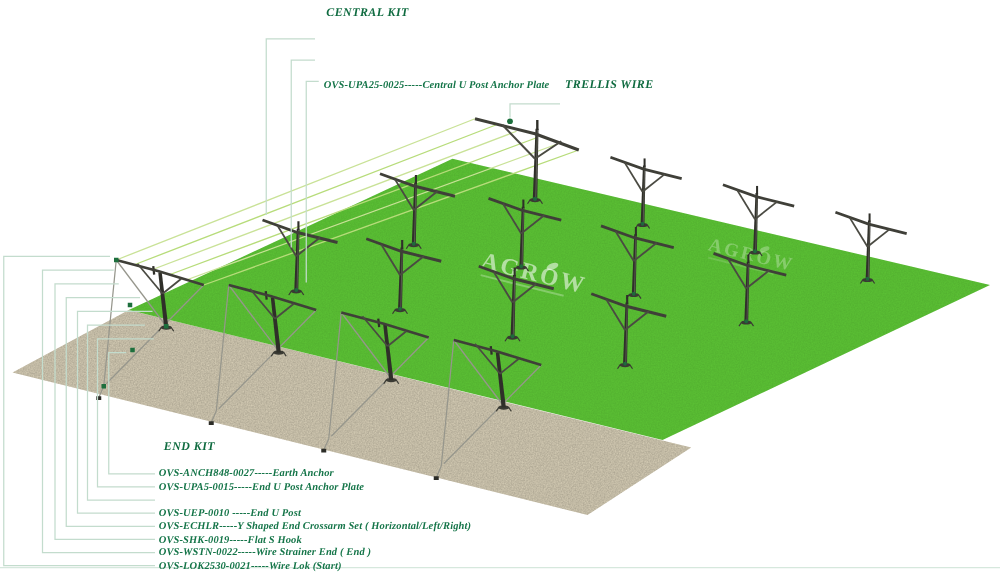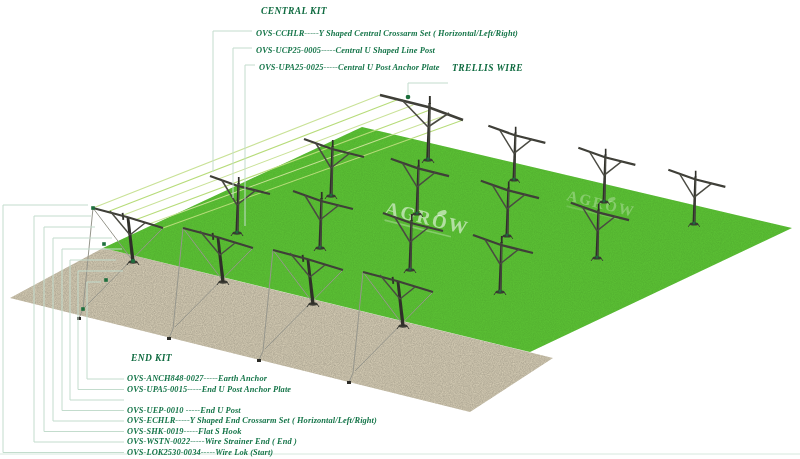--- a/index.html
+++ b/index.html
@@ -277,27 +277,25 @@
         <polyline points="124,410.5 62,410.5 62,249 122,249" fill="none" stroke="#c3dccd" stroke-width="1"></polyline>
         <polyline points="124,421 53,421 53,238 112,238" fill="none" stroke="#c3dccd" stroke-width="1"></polyline>
         <polyline points="124,431.5 44,431.5 44,227 95,227" fill="none" stroke="#c3dccd" stroke-width="1"></polyline>
         <polyline points="124,442 34,442 34,216 91,216" fill="none" stroke="#c3dccd" stroke-width="1"></polyline>
         <polyline points="124,452.5 3,452.5 3,205 88,205" fill="none" stroke="#c3dccd" stroke-width="1"></polyline>
         <line x1="0" y1="454" x2="800" y2="454" stroke="#d6e8dd" stroke-width="1"></line>
       </g>
   </svg>
 
   <div class="lbl kit-heading" style="left:261px;top:6px;">CENTRAL KIT</div>
-  <div class="lbl part-item central-item" style="left:256px;top:25px;">OVS-CCHLR-----Y Shaped Central Crossarm Set ( Horizontal/Left/Right)</div>
-  <div class="lbl part-item central-item" style="left:256px;top:42px;">OVS-UCP25-0005-----Central U Shaped Line Post</div>
   <div class="lbl part-item central-item" style="left:259px;top:59px;">OVS-UPA25-0025-----Central U Post Anchor Plate</div>
 
   <div class="lbl kit-heading" style="left:452px;top:63px;">TRELLIS WIRE</div>
 
   <div class="lbl kit-heading" style="left:131px;top:353px;">END KIT</div>
   <div class="lbl part-item end-item" style="left:127px;top:374px;">OVS-ANCH848-0027-----Earth Anchor</div>
   <div class="lbl part-item end-item" style="left:127px;top:384.5px;">OVS-UPA5-0015-----End U Post Anchor Plate</div>
   <div class="lbl part-item end-item" style="left:127px;top:405.5px;">OVS-UEP-0010 -----End U Post</div>
   <div class="lbl part-item end-item" style="left:127px;top:416px;">OVS-ECHLR-----Y Shaped End Crossarm Set ( Horizontal/Left/Right)</div>
   <div class="lbl part-item end-item" style="left:127px;top:426.5px;">OVS-SHK-0019-----Flat S Hook</div>
   <div class="lbl part-item end-item" style="left:127px;top:437px;">OVS-WSTN-0022-----Wire Strainer End ( End )</div>
-  <div class="lbl part-item end-item" style="left:127px;top:447.5px;">OVS-LOK2530-0034-----Wire Lok (Start)</div>
+  <div class="lbl part-item end-item" style="left:127px;top:447.5px;">OVS-LOK2530-0021-----Wire Lok (Start)</div>
 </div>
 
 </body></html>

